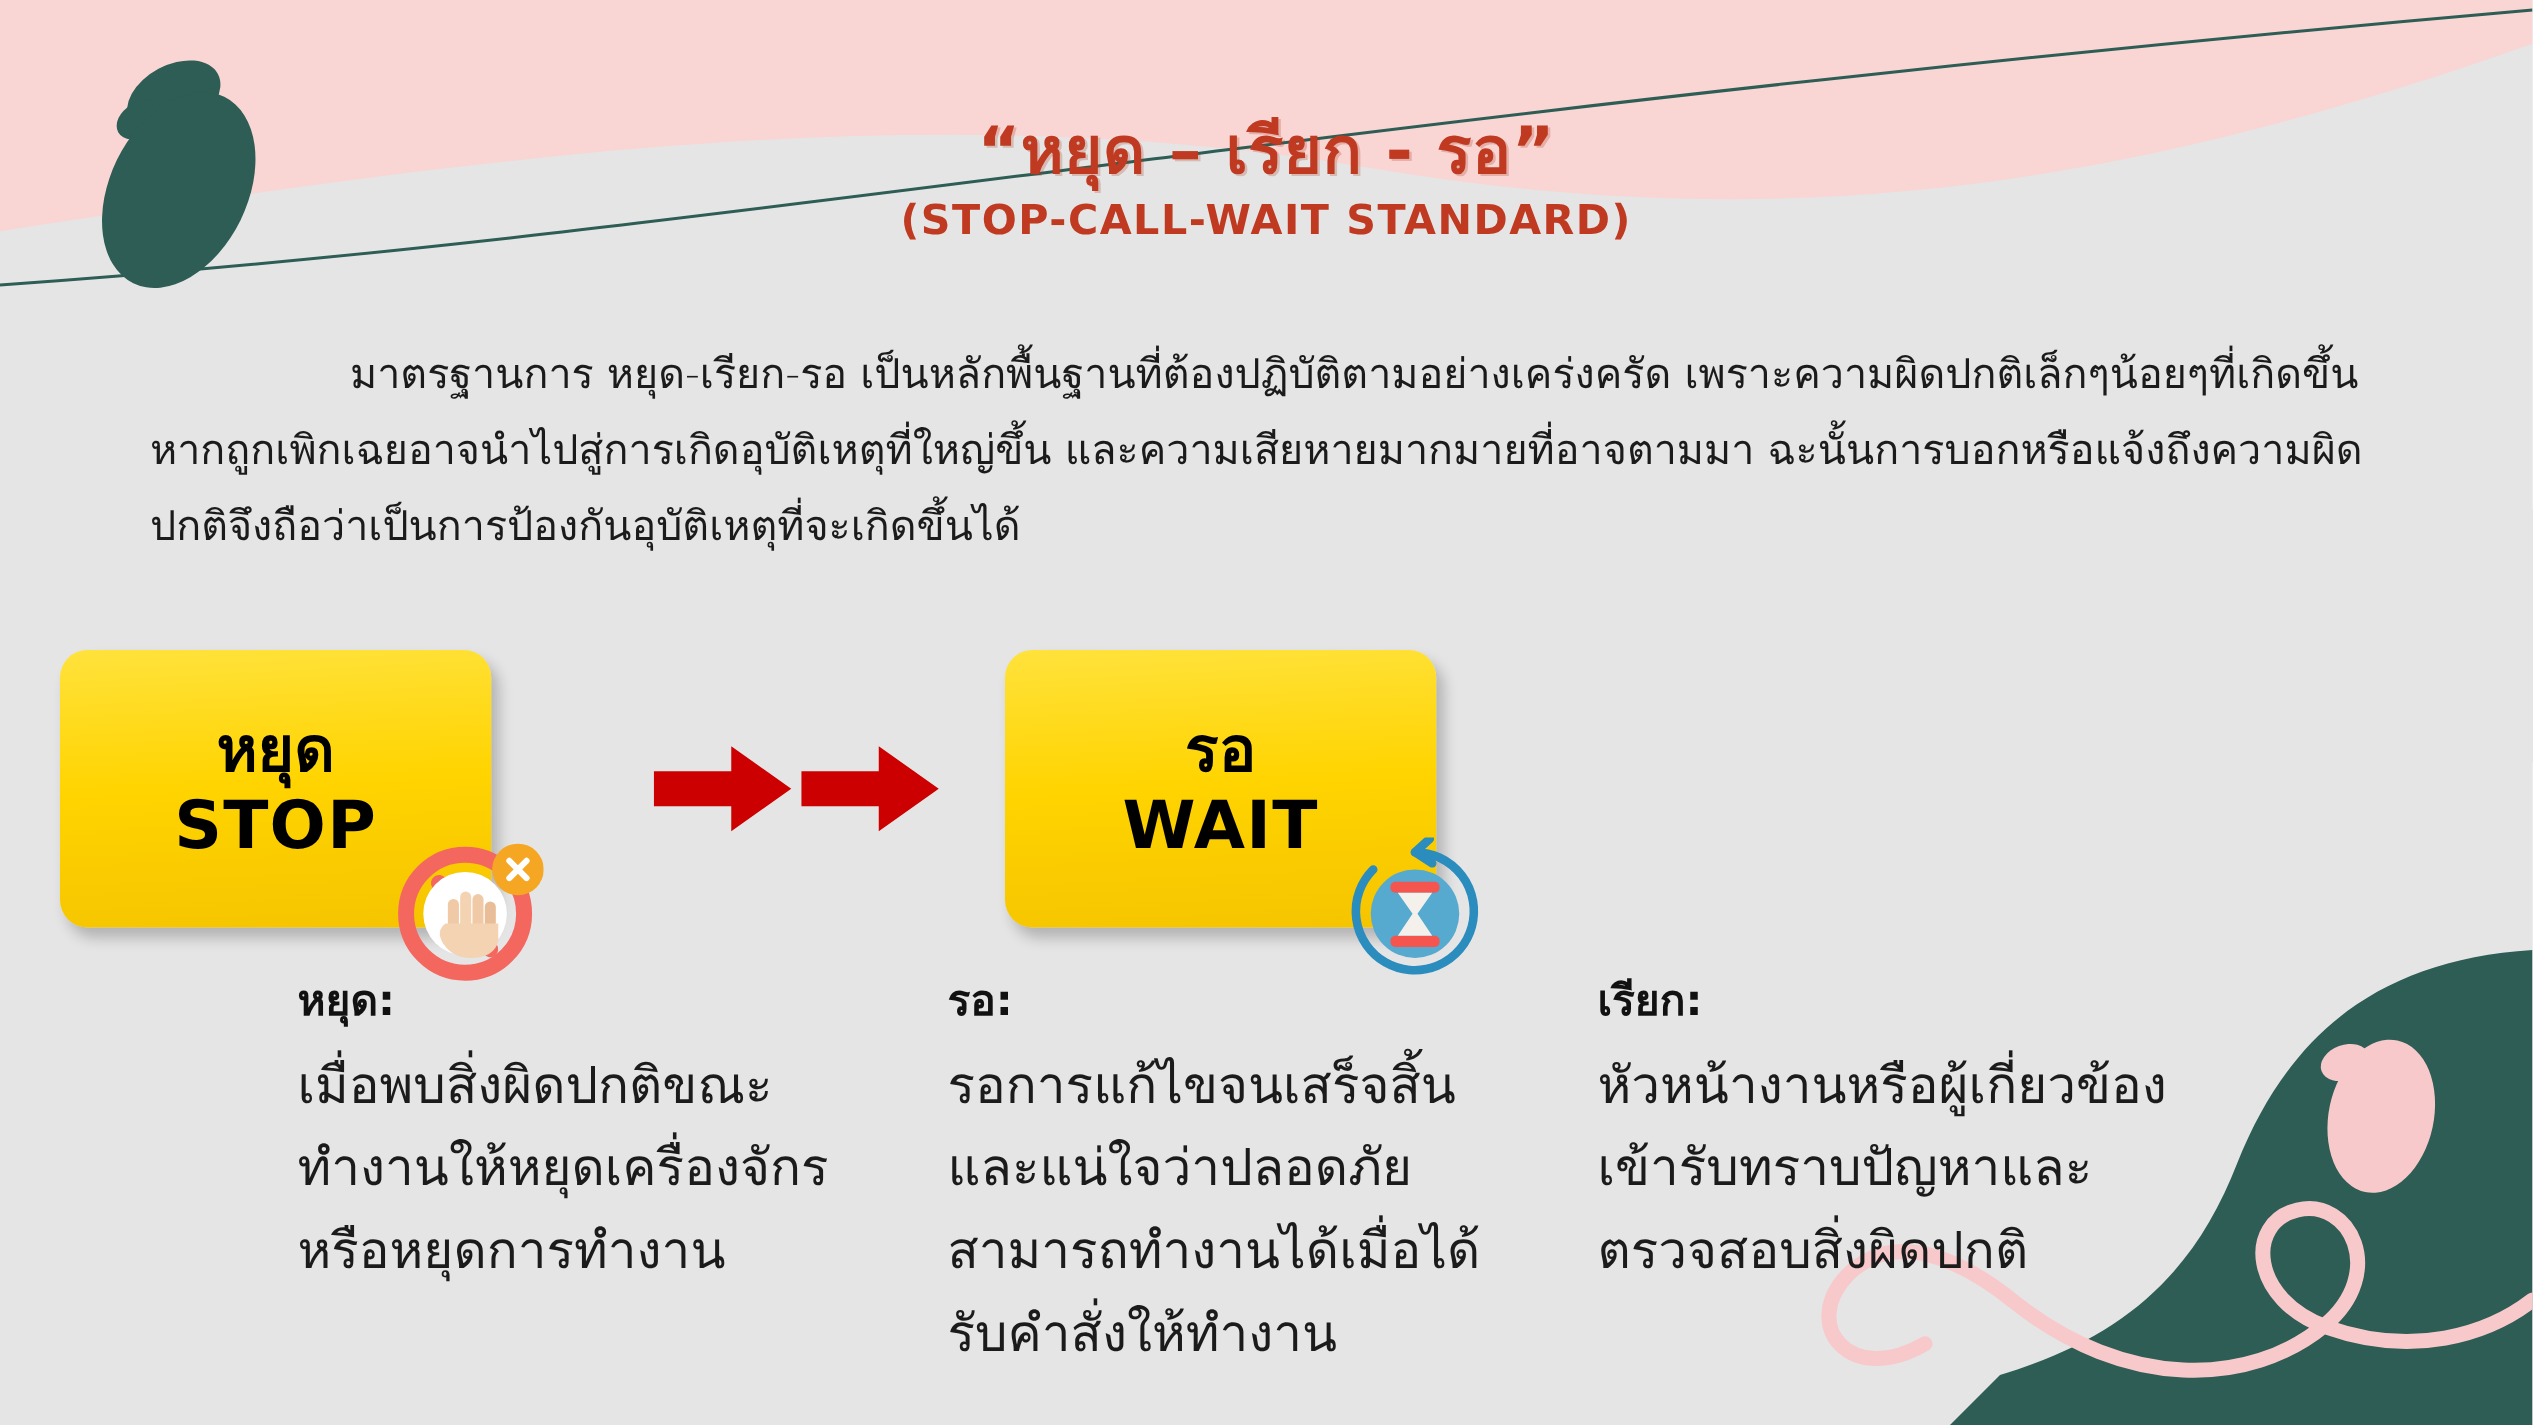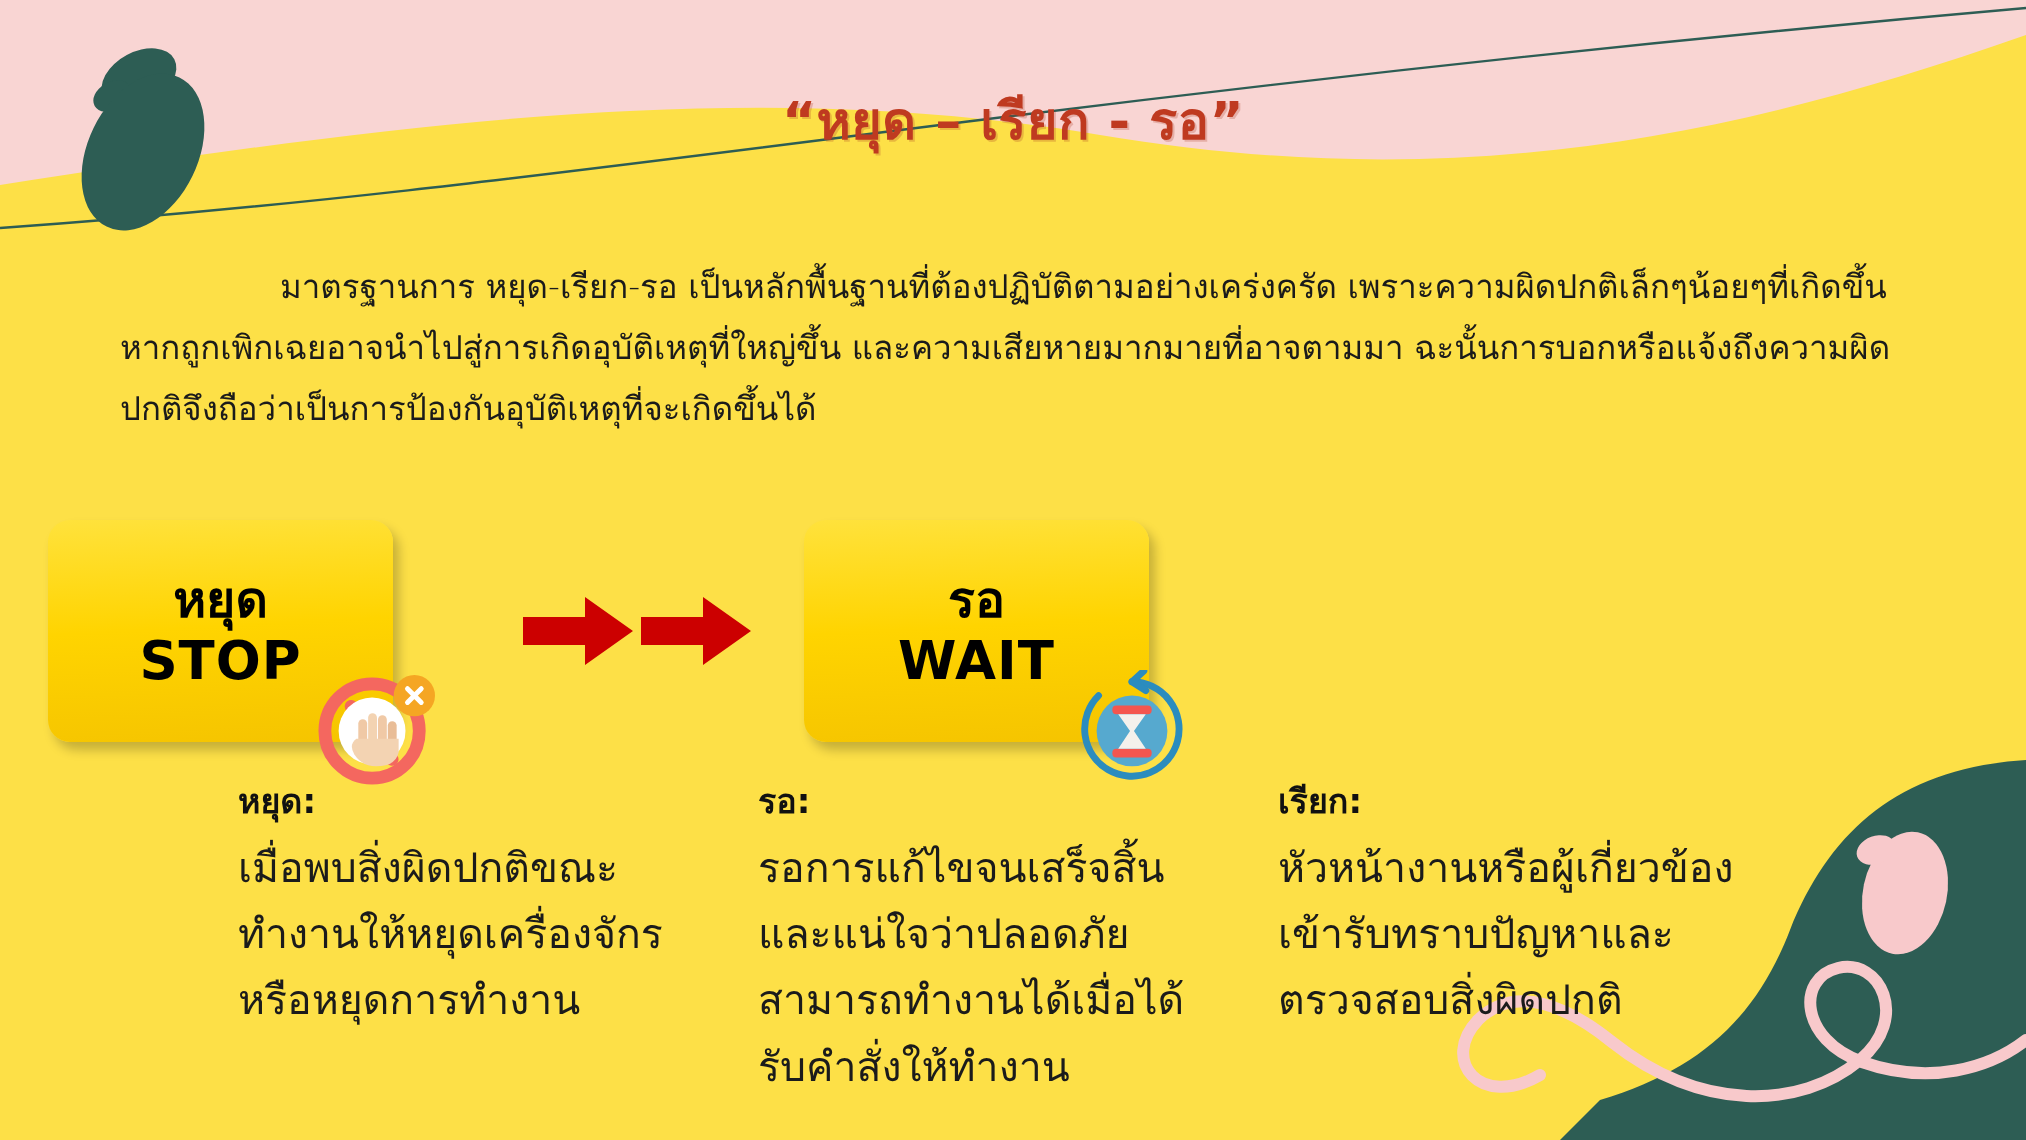--- a/index.html
+++ b/index.html
@@ -2,42 +2,42 @@
 <html><head>
 <meta charset="utf-8">
 <style>
   html,body{margin:0;padding:0;}
   body{
     width:2026px;height:1140px;
     background:#ffffff;
     font-family:"DejaVu Sans","Liberation Sans",sans-serif;
     overflow:hidden;position:relative;
   }
-  .slide{position:absolute;inset:0;width:2026px;height:1140px;overflow:hidden;background:#fde047;}
+  .slide{position:absolute;inset:0;width:2026px;height:1140px;overflow:hidden;background:#e5e5e5;}
 
   
   .deco{position:absolute;inset:0;width:100%;height:100%;pointer-events:none;}
   .deco-top{z-index:1;}
   .deco-bottom{z-index:1;}
 
   
   .header{position:absolute;top:92px;left:0;width:100%;text-align:center;z-index:5;}
   .title-main{
     font-size:52px;font-weight:bold;color:#bf3a20;
     letter-spacing:.5px;line-height:1.12;margin:0;
     text-shadow:2px 2px 0 rgba(170,60,35,.25);
   }
   .title-sub{
     font-size:33px;font-weight:bold;color:#bf3a20;
     letter-spacing:1.2px;line-height:1.2;margin:6px 0 0 0;
   }
 
   
   .para{
-    position:absolute;top:256px;left:120px;width:1800px;
+    position:absolute;top:268px;left:120px;width:1800px;
     z-index:5;color:#1b1b1b;font-size:33px;line-height:1.85;
     font-family:"DejaVu Sans","Liberation Sans",sans-serif;
     font-weight:350;
   }
   .para p{margin:0;text-indent:160px;}
 
   
   .flow{
     position:absolute;top:520px;left:0;width:100%;
     display:flex;align-items:flex-start;justify-content:flex-start;
@@ -87,20 +87,21 @@
     <path d="M2026,760 C1900,768 1830,830 1790,930 C1756,1018 1700,1070 1600,1100 L1560,1140 L2026,1140 Z" fill="#2d5d54"></path>
     <ellipse cx="1905" cy="893" rx="42" ry="62" transform="rotate(12 1905 893)" fill="#f8c9cb"></ellipse>
     <ellipse cx="1876" cy="850" rx="20" ry="14" transform="rotate(-20 1876 850)" fill="#f8c9cb"></ellipse>
     <path d="M1540,1075 C1480,1110 1440,1060 1478,1020 C1516,982 1570,1008 1612,1042
              C1700,1112 1800,1110 1860,1060 C1910,1018 1880,958 1838,968
              C1796,978 1800,1040 1862,1062 C1930,1086 1990,1068 2026,1040" fill="none" stroke="#f8c9cb" stroke-width="12" stroke-linecap="round"></path>
   </svg>
 
   <div class="header">
     <h1 class="title-main">“หยุด – เรียก - รอ”</h1>
+    <h2 class="title-sub">(STOP-CALL-WAIT STANDARD)</h2>
   </div>
 
   <div class="para">
     <p>มาตรฐานการ หยุด-เรียก-รอ เป็นหลักพื้นฐานที่ต้องปฏิบัติตามอย่างเคร่งครัด เพราะความผิดปกติเล็กๆน้อยๆที่เกิดขึ้นหากถูกเพิกเฉยอาจนำไปสู่การเกิดอุบัติเหตุที่ใหญ่ขึ้น และความเสียหายมากมายที่อาจตามมา ฉะนั้นการบอกหรือแจ้งถึงความผิดปกติจึงถือว่าเป็นการป้องกันอุบัติเหตุที่จะเกิดขึ้นได้</p>
   </div>
 
   <div class="flow">
 
     <div class="step">
       <div class="card">

